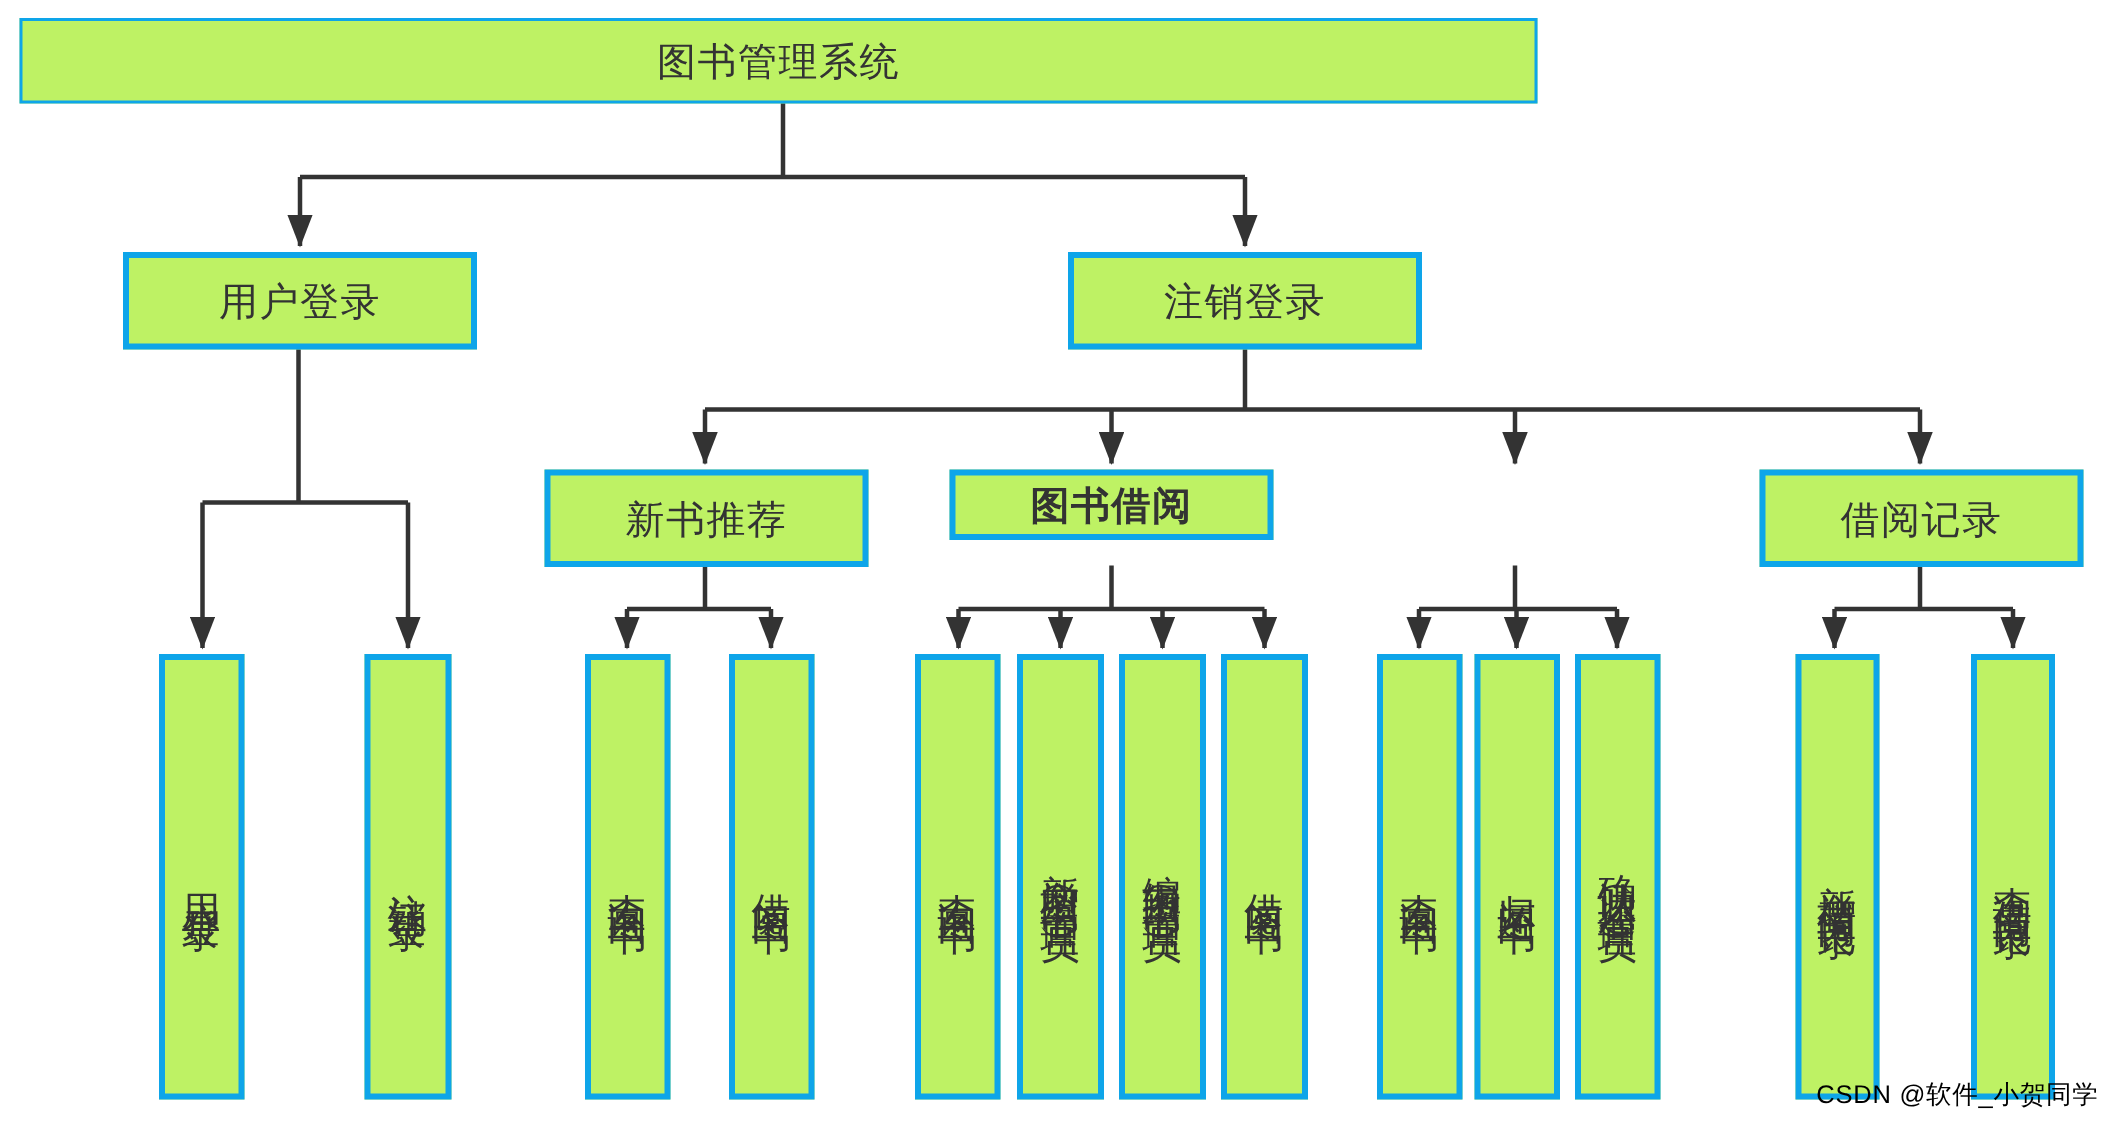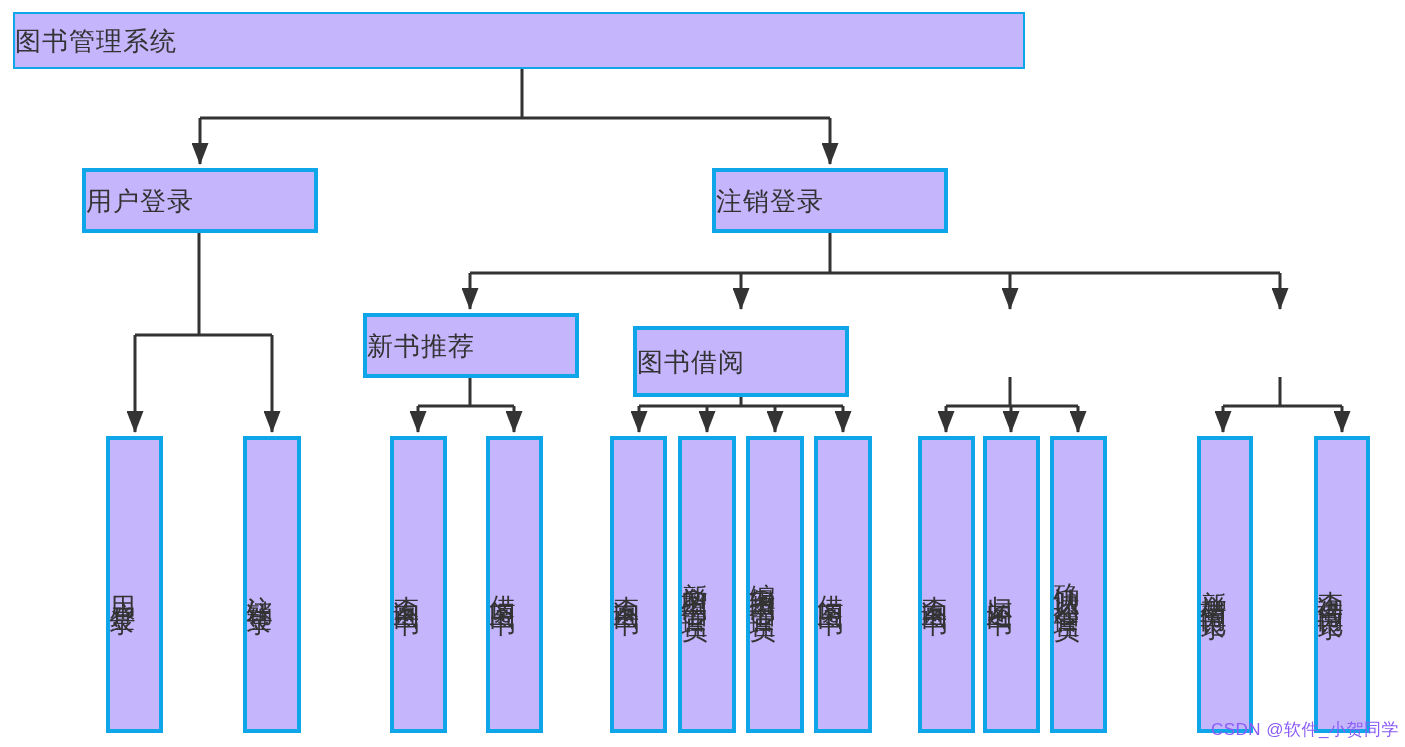--- a/index.html
+++ b/index.html
@@ -17,25 +17,26 @@
   }
   svg.connectors {
     position: absolute;
     left: 0;
     top: 0;
     z-index: 1;
   }
   .node {
     position: absolute;
     box-sizing: border-box;
-    background: #c4b5fd;
+    background: #bef264;
     border: 4px solid #0ea5e9;
     color: #333333;
     display: flex;
     align-items: center;
+    justify-content: center;
     z-index: 2;
   }
   .node.root { border-width: 2px; }
   .hlabel {
     font-size: 26px;
     letter-spacing: 1px;
     line-height: 1;
     white-space: nowrap;
   }
   .leaf .vlabel {
@@ -44,21 +45,21 @@
     font-size: 26px;
     letter-spacing: 5px;
     line-height: 1;
     white-space: nowrap;
   }
   .watermark {
     position: absolute;
     right: 6px;
     bottom: 6px;
     font-size: 17px;
-    color: #8b5cf6;
+    color: #000000;
     letter-spacing: 0.5px;
     z-index: 3;
     white-space: nowrap;
   }
 </style>
 </head>
 <body>
 
 <div class="stage">
 
@@ -111,22 +112,25 @@
   <div class="node" style="left:82px; top:168px; width:236px; height:65px;">
     <span class="hlabel">用户登录</span>
   </div>
   <div class="node" style="left:712px; top:168px; width:236px; height:65px;">
     <span class="hlabel">注销登录</span>
   </div>
 
   <div class="node" style="left:363px; top:313px; width:216px; height:65px;">
     <span class="hlabel">新书推荐</span>
   </div>
-  <div class="node" style="left:633px; top:326px; width:216px; height:71px;">
+  <div class="node" style="left:633px; top:313px; width:216px; height:47px;font-weight:bold;">
     <span class="hlabel">图书借阅</span>
+  </div>
+  <div class="node" style="left:1173px; top:313px; width:216px; height:65px;">
+    <span class="hlabel">借阅记录</span>
   </div>
 
   <div class="node leaf" style="left:106px; top:436px; width:57px; height:297px;">
     <span class="vlabel">用户登录</span>
   </div>
   <div class="node leaf" style="left:243px; top:436px; width:58px; height:297px;">
     <span class="vlabel">注销登录</span>
   </div>
 
   <div class="node leaf" style="left:390px; top:436px; width:57px; height:297px;">

